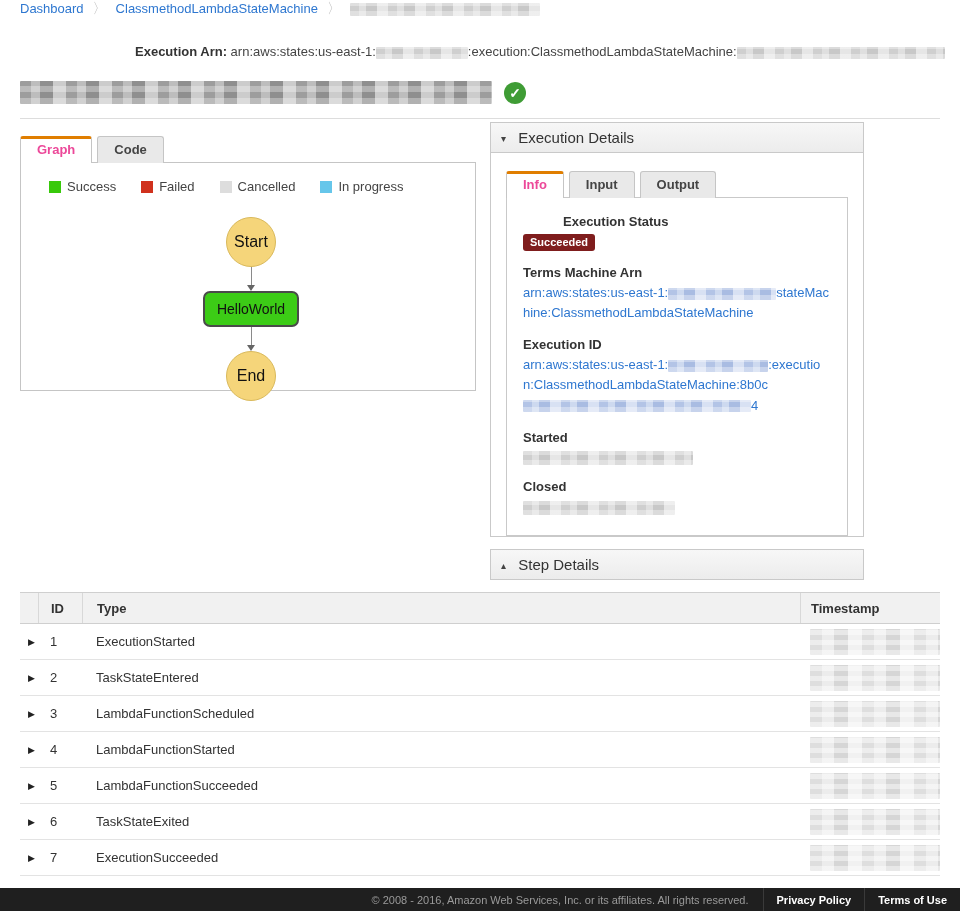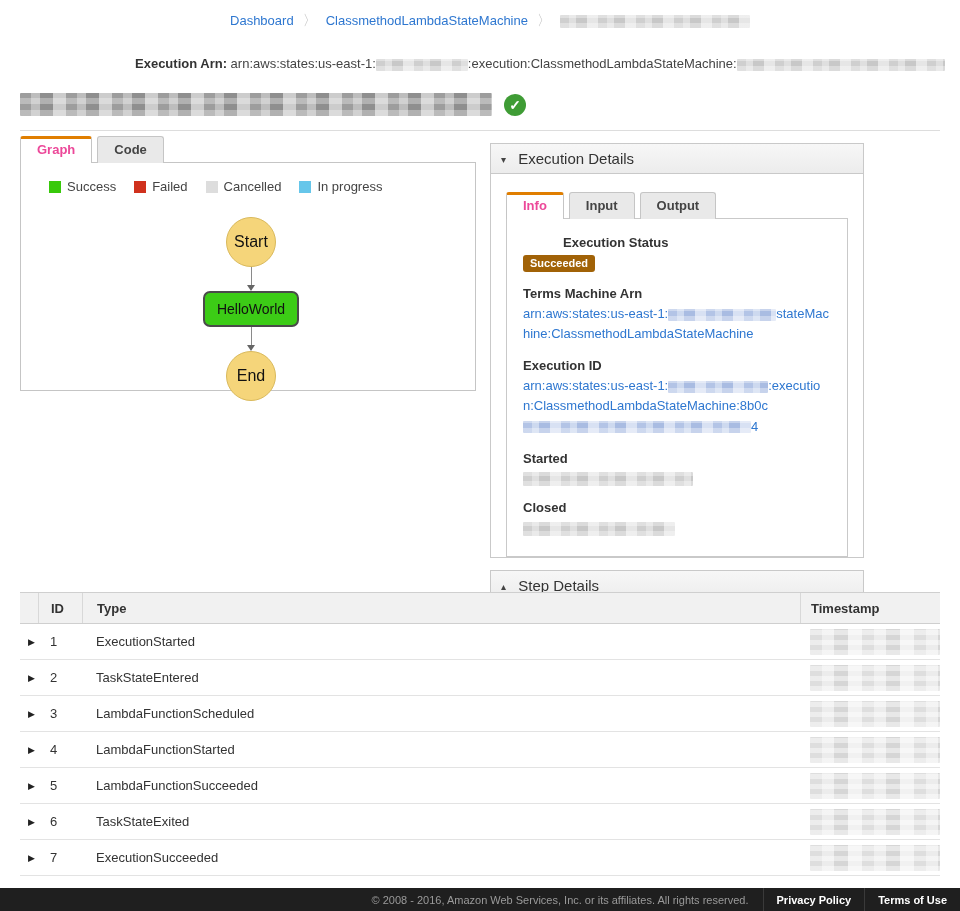--- a/index.html
+++ b/index.html
@@ -29,21 +29,21 @@
       repeating-linear-gradient(0deg, rgba(255,255,255,.35) 0 5px, rgba(0,0,0,0) 5px 10px),
       repeating-linear-gradient(90deg, #b3c4e6 0 9px, #cdd9ef 9px 16px, #a9bce2 16px 27px, #d8e1f3 27px 38px);
   }
   .redacted.light{
     background-image:
       repeating-linear-gradient(0deg, rgba(255,255,255,.45) 0 5px, rgba(0,0,0,0) 5px 10px),
       repeating-linear-gradient(90deg, #dedede 0 12px, #ececec 12px 24px, #d6d6d6 24px 38px, #f1f1f1 38px 52px);
   }
 
   
-  .breadcrumb{ padding:12px 0 0 20px; font-size:13px;text-align:center; }
+  .breadcrumb{ padding:0 0 0 20px; font-size:13px; }
   .breadcrumb a{ color:#2e77d0; }
   .crumb-sep{ color:#c0c0c0; margin:0 9px; font-size:14px; }
 
   
   .arn-line{ margin:26px 0 0 135px; font-size:13px; color:#444; white-space:nowrap; }
   .arn-line b{ color:#333; }
 
   
   .title-row{ margin:22px 0 0 20px; display:flex; align-items:center; }
   .check-badge{
@@ -63,21 +63,21 @@
   .tab.active{
     background:#fff; border-top:3px solid #e07e00; padding-top:3px; color:#ec4899;
   }
 
   
   .graph-wrap{ position:absolute; left:20px; top:136px; width:456px; }
   .graph-panel{
     border:1px solid #c5c5c5; background:#fff; margin-top:-1px;
     height:229px; position:relative;
   }
-  .legend{ display:flex; gap:18px; margin:16px 0 0 28px; font-size:13px; color:#444; }
+  .legend{ display:flex; gap:25px; margin:16px 0 0 28px; font-size:13px; color:#444; }
   .legend-item{ display:flex; align-items:center; gap:6px; }
   .legend-swatch{ width:12px; height:12px; display:inline-block; }
 
   .sm-graph{ position:absolute; left:175px; top:54px; width:110px;
     display:flex; flex-direction:column; align-items:center; }
   .node-circle{
     width:50px; height:50px; border-radius:50%;
     background:#f5d57a; border:1px solid #d9b95c;
     display:flex; align-items:center; justify-content:center;
     font-size:16px; color:#111;
@@ -87,21 +87,21 @@
     padding:8px 12px; font-size:14px; color:#111;
   }
   .edge{ display:flex; flex-direction:column; align-items:center; height:24px; }
   .edge .line{ width:1px; flex:1; background:#8a8a8a; }
   .edge .head{
     width:0; height:0; border-left:4px solid transparent; border-right:4px solid transparent;
     border-top:6px solid #666;
   }
 
   
-  .exec-wrap{ position:absolute; left:490px; top:143px; width:374px; }
+  .exec-wrap{ position:absolute; left:490px; top:122px; width:374px; }
   .section-bar{
     background:linear-gradient(#f7f7f7,#ececec);
     border:1px solid #c9c9c9; padding:6px 10px; font-size:15px; color:#333;
   }
   .section-bar .tri{ font-size:10px; color:#444; margin-right:8px; vertical-align:1px; }
   .exec-body{ border:1px solid #c9c9c9; border-top:none; background:#fff; padding:18px 15px 0 15px; }
   .exec-content{
     border:1px solid #c9c9c9; background:#fff; margin-top:-1px;
     padding:14px 16px 20px 16px; min-height:300px;
   }
@@ -205,21 +205,21 @@
     <span>Execution Details</span>
   </div>
   <div class="exec-body">
     <div class="tabs">
       <div class="tab active">Info</div>
       <div class="tab">Input</div>
       <div class="tab">Output</div>
     </div>
     <div class="exec-content">
       <div class="field-label">Execution Status</div>
-      <span class="badge-succeeded" style="background-color: #a16207;">Succeeded</span>
+      <span class="badge-succeeded" style="background-color: #7f1d1d;">Succeeded</span>
 
       <div class="field-label">Terms Machine Arn</div>
       <a href="#" class="arn-link"><span>arn:aws:states:us-east-1:</span><span class="redacted blue" style="width:108px;height:12px;"></span><span>stateMachine:ClassmethodLambdaStateMachine</span></a>
 
       <div class="field-label">Execution ID</div>
       <a href="#" class="arn-link"><span>arn:aws:states:us-east-1:</span><span class="redacted blue" style="width:100px;height:12px;"></span><span>:execution:ClassmethodLambdaStateMachine:8b0c</span><span class="redacted blue" style="width:228px;height:12px;"></span><span>4</span></a>
 
       <div class="field-label">Started</div>
       <div class="field-value"><span class="redacted" style="width:170px;height:14px;"></span></div>
 

